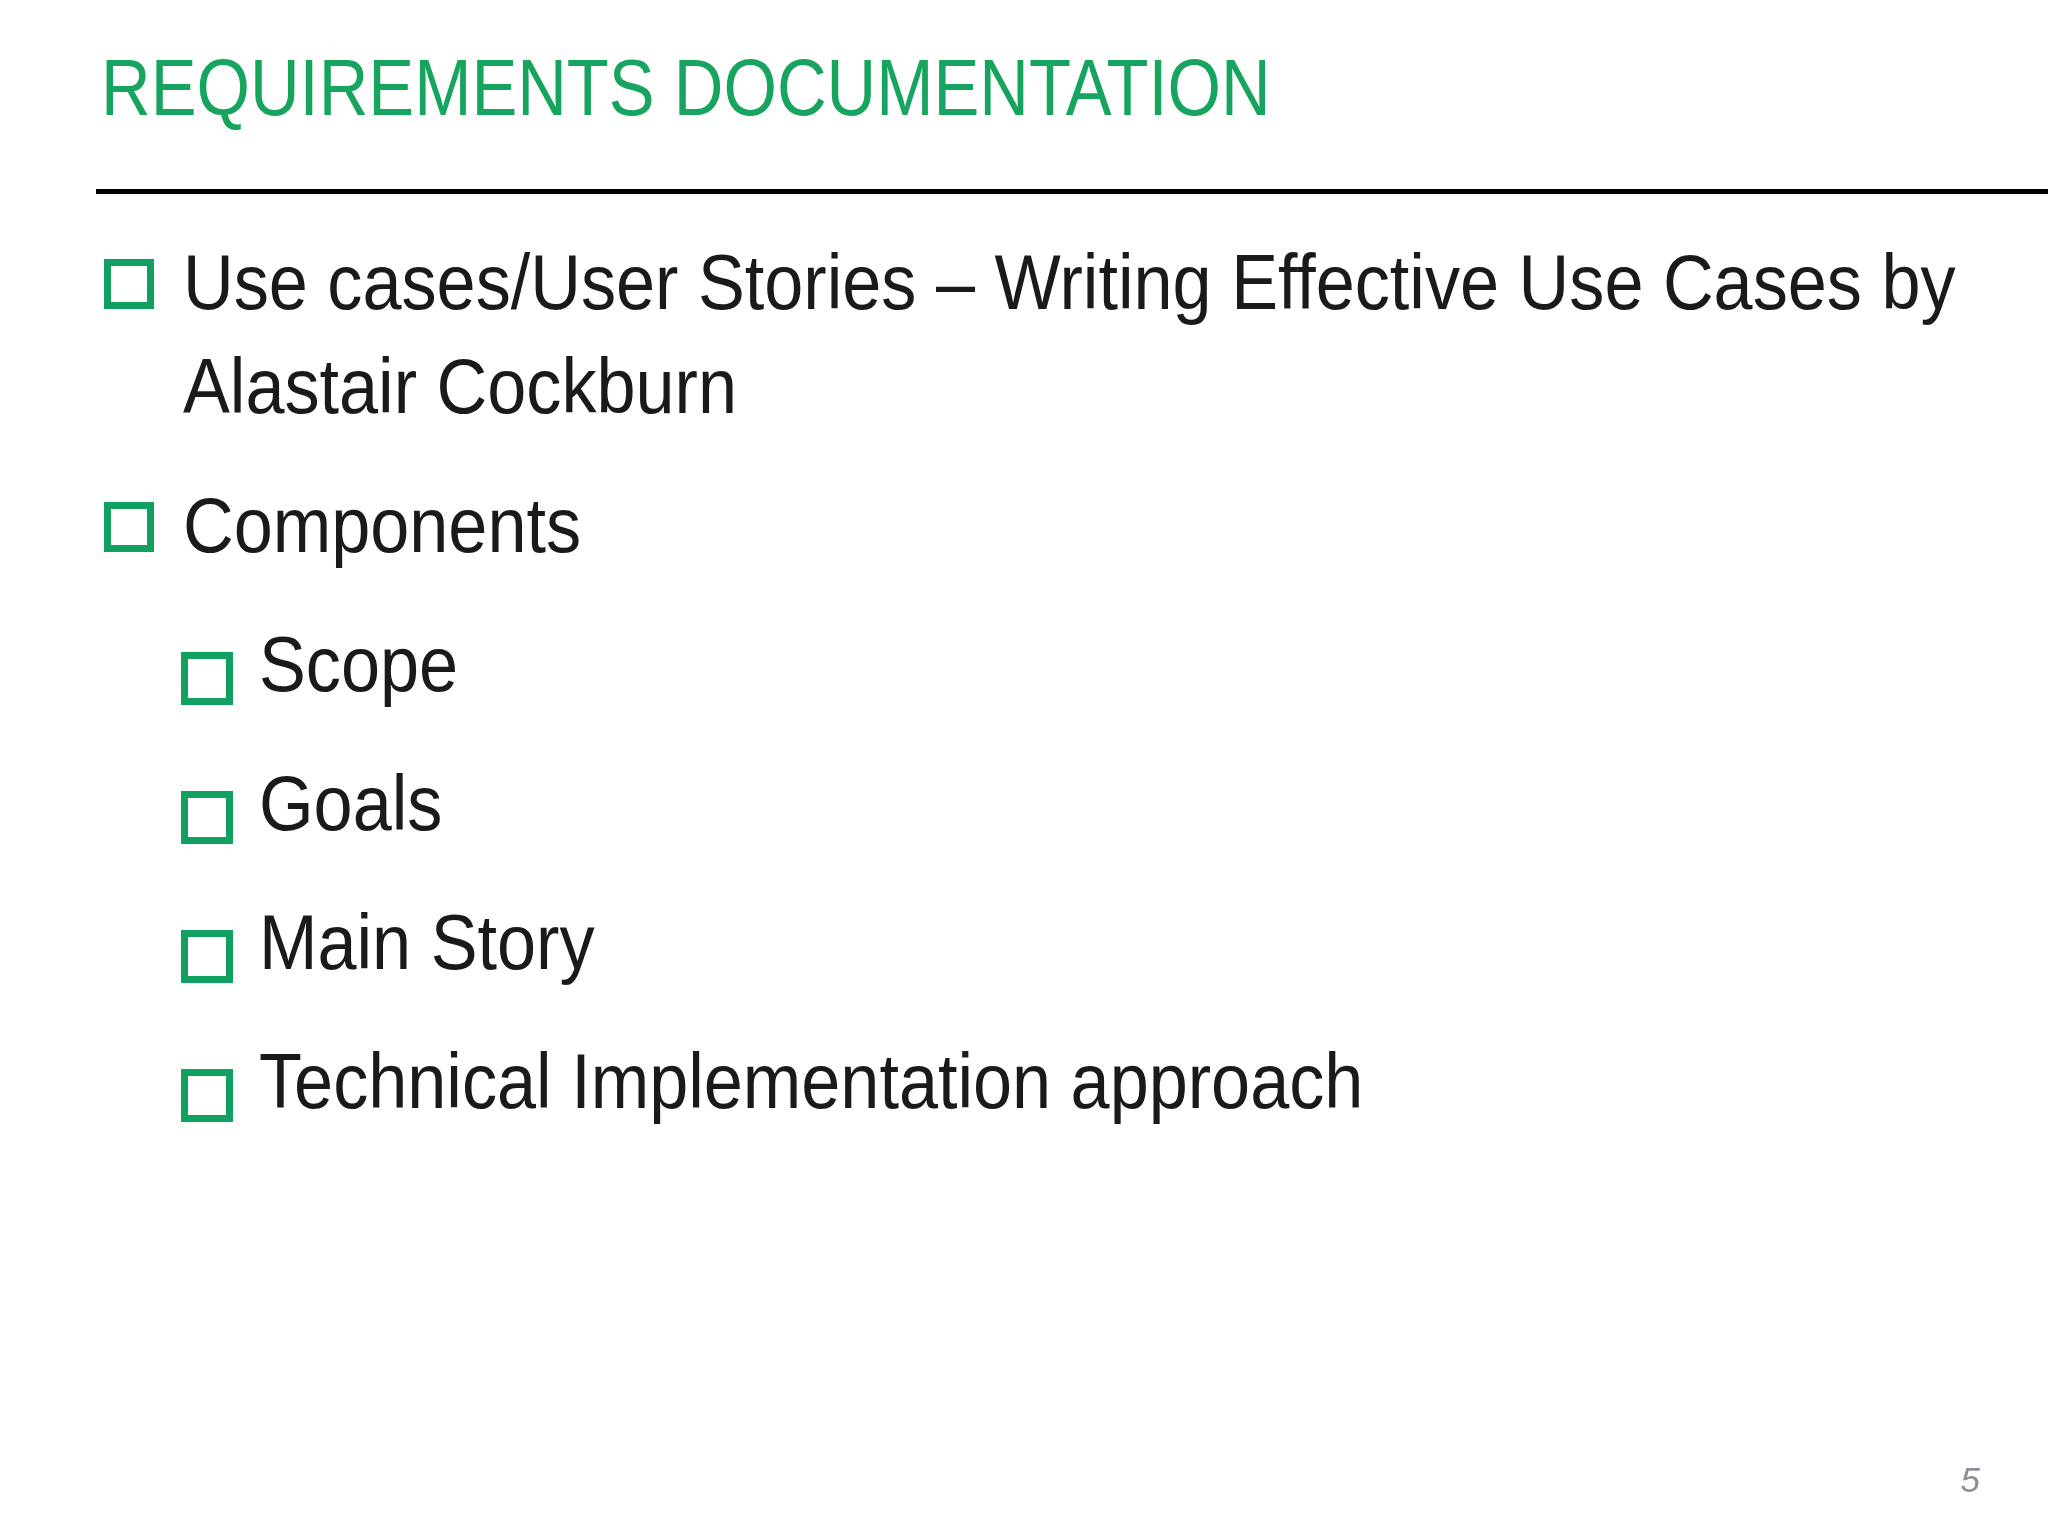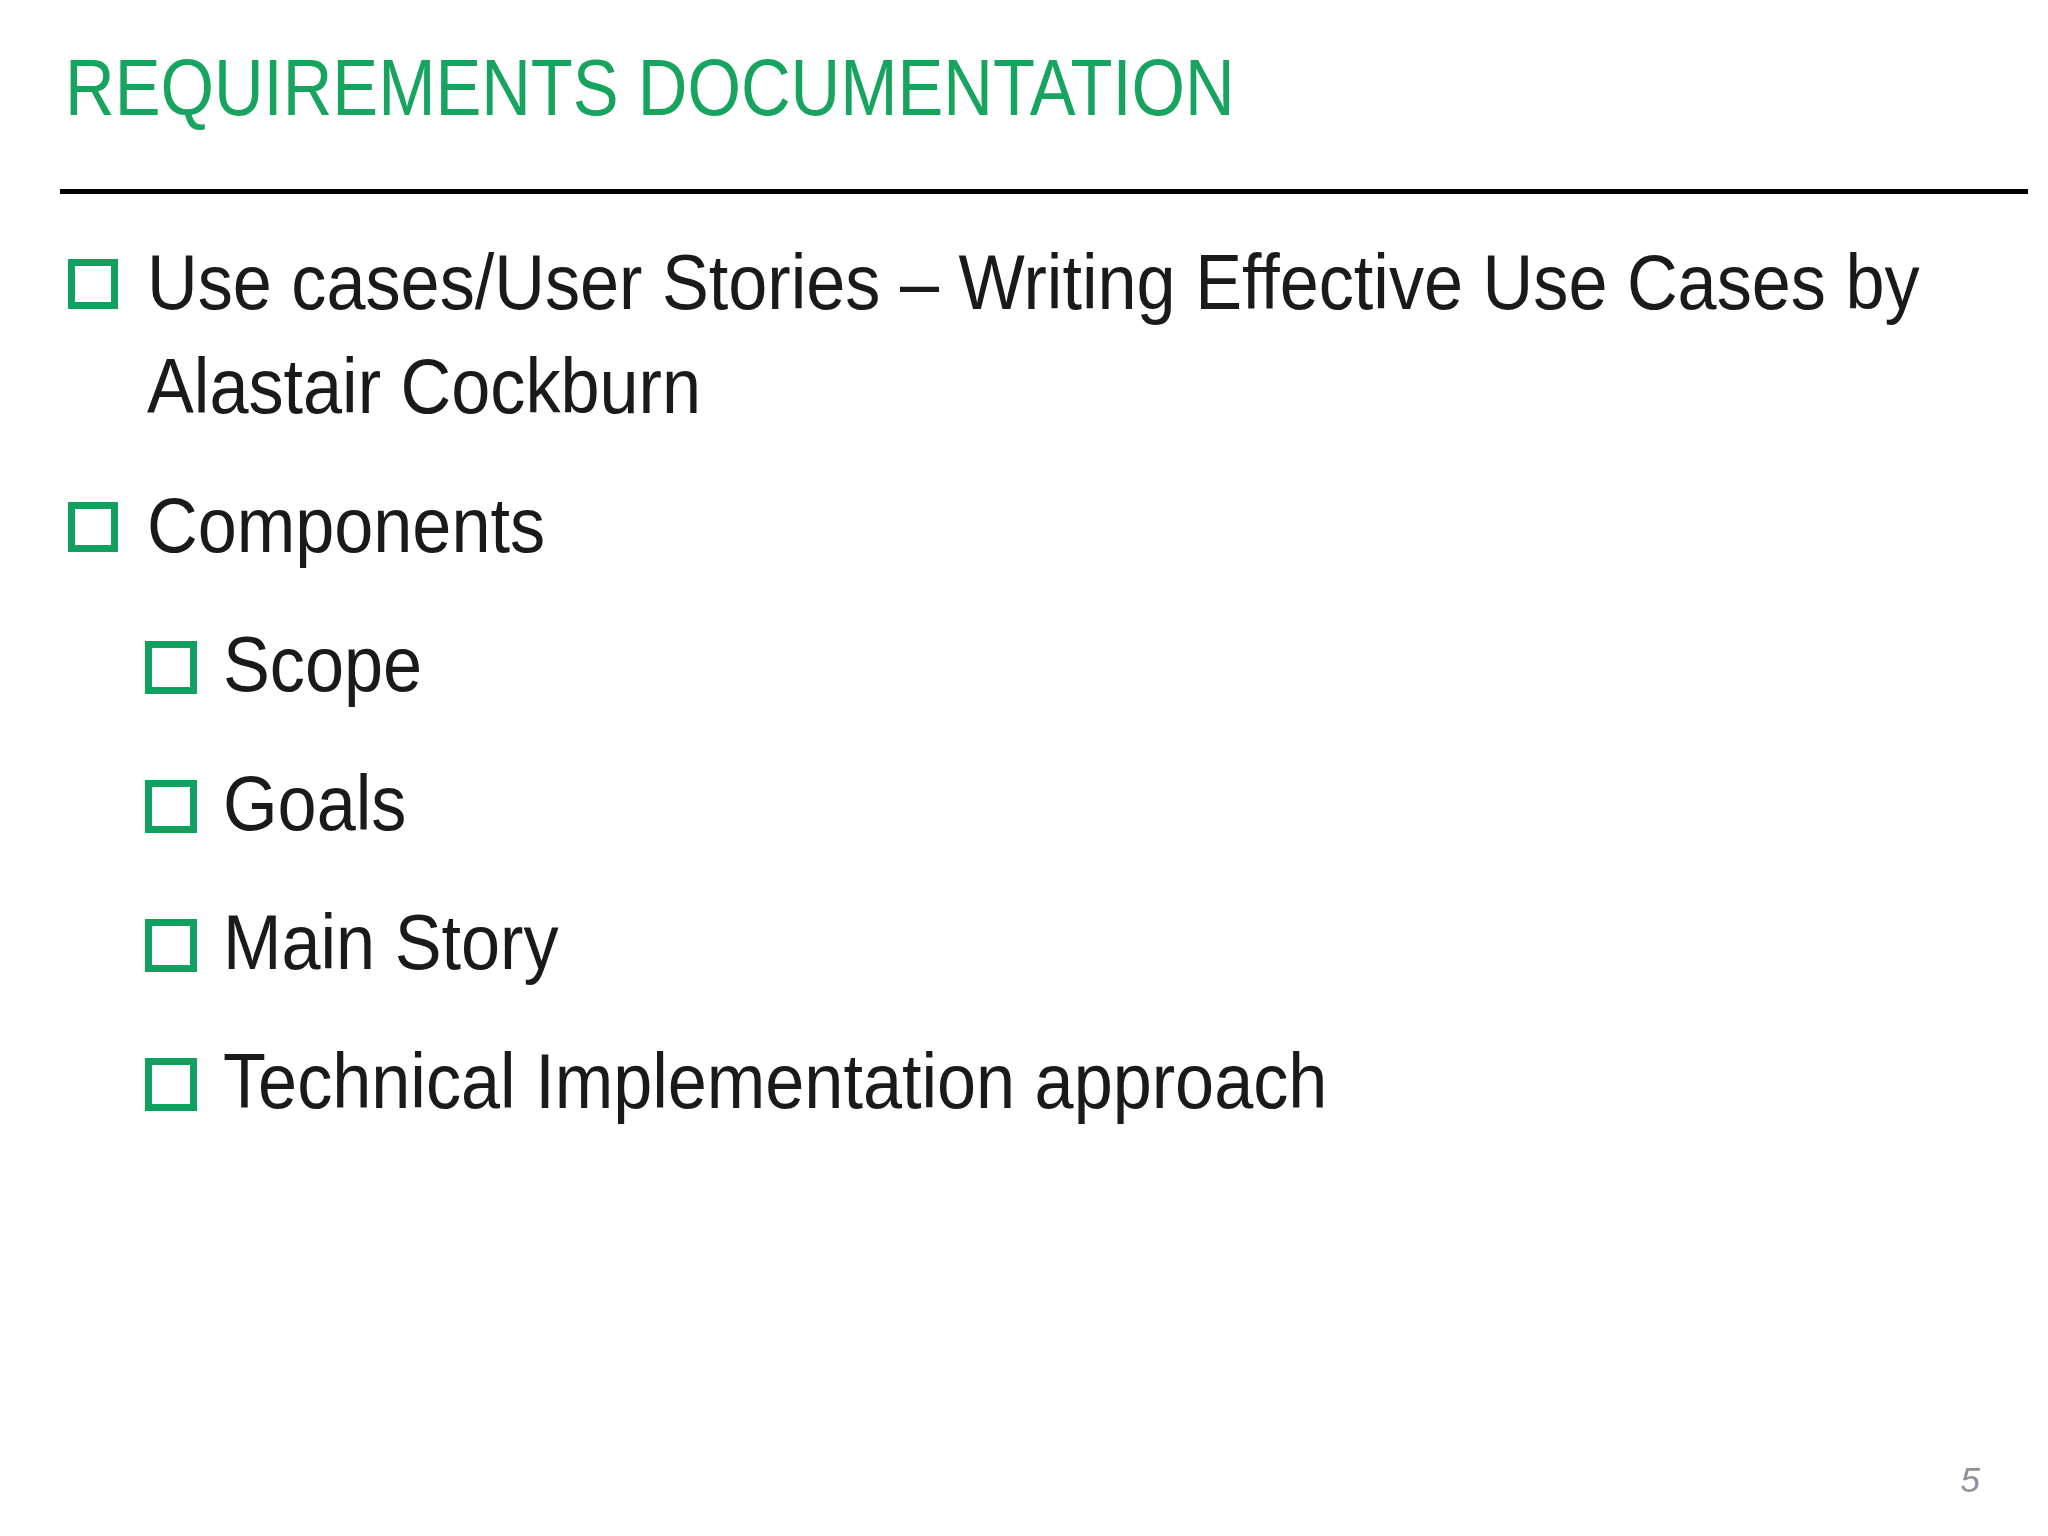--- a/index.html
+++ b/index.html
@@ -7,21 +7,21 @@
     width: 2048px;
     height: 1536px;
     position: relative;
     overflow: hidden;
     background: var(--bg, #ffffff);
     font-family: "Liberation Sans", sans-serif;
   }
   .slide {
     position: absolute;
     inset: 0;
-    padding: 48px 20px 0 60px;
+    padding: 48px 20px 0 96px;
     box-sizing: border-box;
   }
   .title {
     margin: 0 0 0 5px;
     font-size: 79px;
     line-height: 79px;
     font-weight: 400;
     color: var(--title-green, #17a45f);
     white-space: nowrap;
     transform: scaleX(0.87);
@@ -35,21 +35,21 @@
   }
   .list {
     padding-top: 1px;
   }
   .item {
     display: flex;
     align-items: flex-start;
     margin-top: 35px;
     color: var(--body-text, #1a1a1a);
   }
-  .item.level-2 { padding-left: 77px; }
+  .item.level-2 { padding-left: 77px; align-items: center; }
   .checkbox {
     flex: none;
     box-sizing: border-box;
     width: 50px;
     height: 50px;
     margin: 29px 29px 0 8px;
     border: 7px solid var(--bullet-green, #10a160);
     background: #ffffff;
   }
   .item.level-2 .checkbox {

